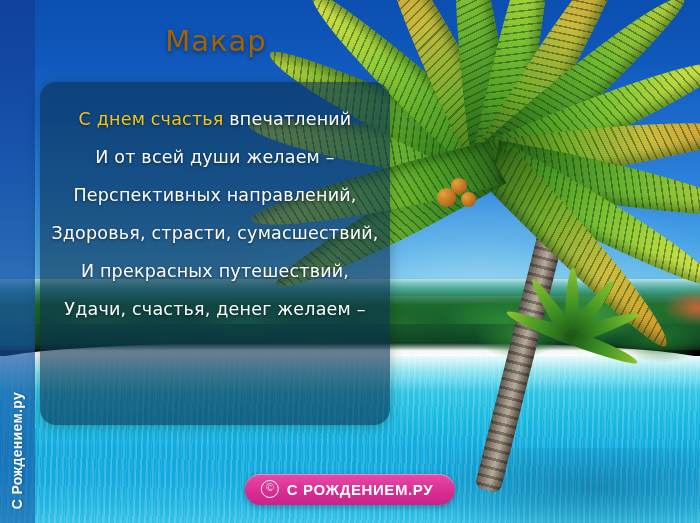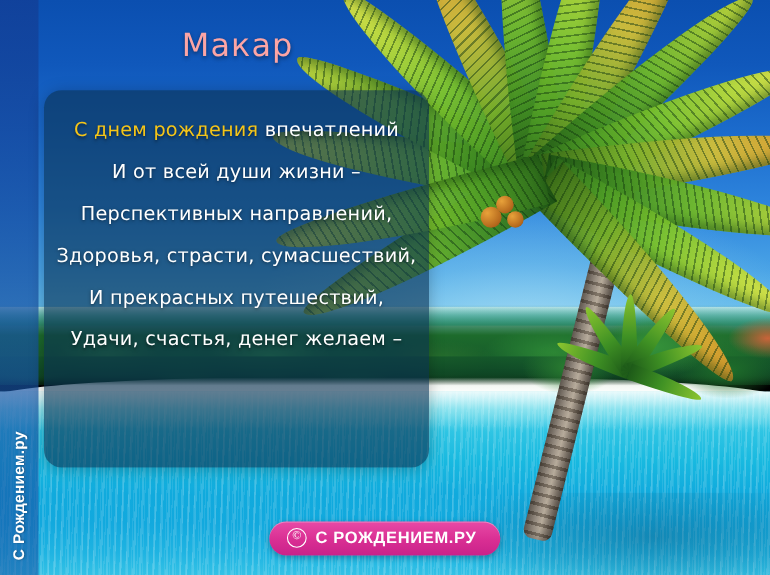--- a/index.html
+++ b/index.html
@@ -151,21 +151,21 @@
     text-align:left;line-height:35px;
     text-shadow:0 1px 2px rgba(0,0,0,.35);
     font-family:"Liberation Sans",sans-serif;
     white-space:nowrap;
   }
 
   
   .name{
     position:absolute;left:40px;top:24px;width:352px;
     text-align:center;
-    color:#fca5a5;
+    color:#a16207;
     font-family:"DejaVu Sans",sans-serif;
     font-size:29px;font-weight:400;letter-spacing:1px;
     text-shadow:0 2px 4px rgba(0,0,0,.45);
   }
 
   
   .panel{
     position:absolute;left:40px;top:82px;width:350px;height:343px;
     border-radius:16px;
     background:rgba(10,48,80,.62);
@@ -259,22 +259,22 @@
   </div>
 
   <div class="wm-band">
     <div class="wm-text">С Рождением.ру</div>
   </div>
 
   <div class="name">Макар</div>
 
   <div class="panel">
     <div class="verse" id="verse">
-        <span class="ln"><span class="hl">С днем рождения</span><span> впечатлений</span></span>
-        <span class="ln"><span>И от всей души жизни –</span></span>
+        <span class="ln"><span class="hl">С днем счастья</span><span> впечатлений</span></span>
+        <span class="ln"><span>И от всей души желаем –</span></span>
         <span class="ln"><span>Перспективных направлений,</span></span>
         <span class="ln"><span>Здоровья, страсти, сумасшествий,</span></span>
         <span class="ln"><span>И прекрасных путешествий,</span></span>
         <span class="ln"><span>Удачи, счастья, денег желаем –</span></span>
       </div>
   </div>
 
   <div class="logo">
     <span class="c">©</span>
     <span class="t">С РОЖДЕНИЕМ.РУ</span>

